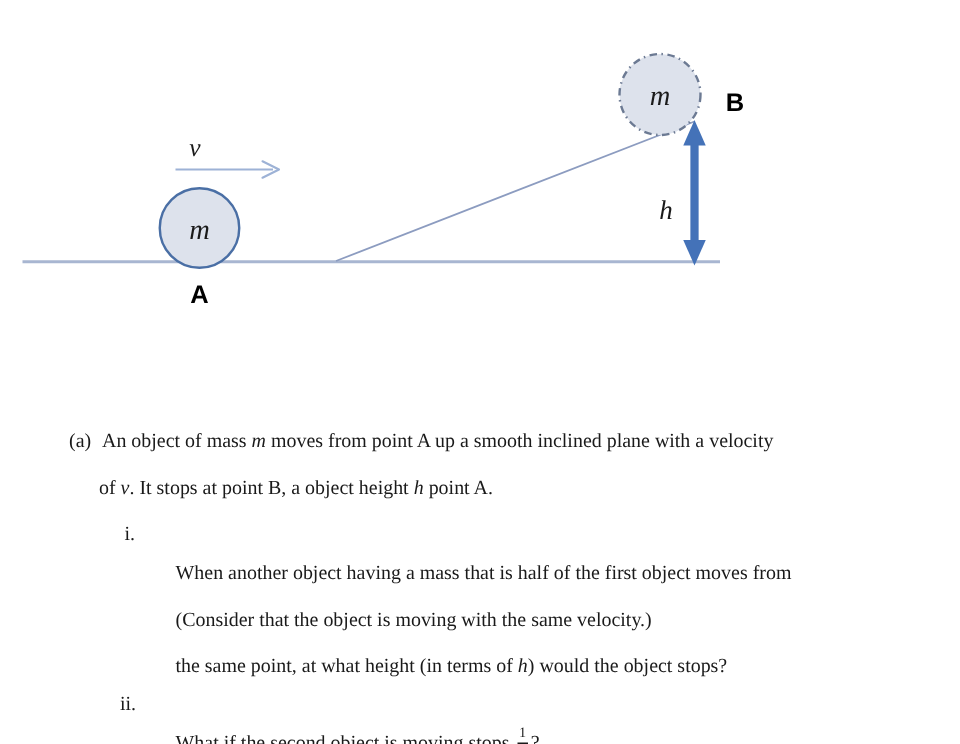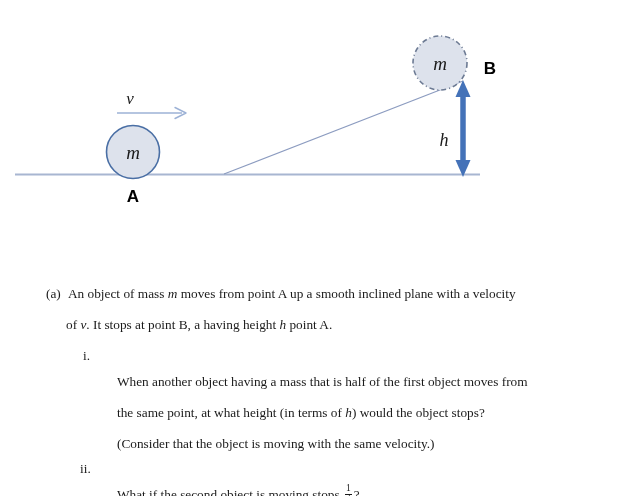--- a/index.html
+++ b/index.html
@@ -146,34 +146,34 @@
 </div>
 
 <div id="question">
 
   <div class="q-line">
     <span class="marker marker-a">(a)</span>
     <span class="q-text text-a"><span>An object of mass </span><em class="m">m</em><span> moves from point A up a smooth inclined plane with a velocity</span></span>
   </div>
 
   <div class="q-line">
-    <span class="q-text text-a2"><span>of </span><em class="v">v</em><span>. It stops at point B, a having height </span><em class="h">h</em><span> point A.</span></span>
+    <span class="q-text text-a2"><span>of </span><em class="v">v</em><span>. It stops at point B, a object height </span><em class="h">h</em><span> point A.</span></span>
   </div>
 
   <div class="q-line">
     <span class="marker marker-i">i.</span>
     <span class="q-text text-sub">When another object having a mass that is half of the first object moves from</span>
   </div>
 
   <div class="q-line">
-    <span class="q-text text-sub"><span>the same point, at what height (in terms of </span><em class="h">h</em><span>) would the object stops?</span></span>
+    <span class="q-text text-sub">(Consider that the object is moving with the same velocity.)</span>
   </div>
 
   <div class="q-line">
-    <span class="q-text text-sub">(Consider that the object is moving with the same velocity.)</span>
+    <span class="q-text text-sub"><span>the same point, at what height (in terms of </span><em class="h">h</em><span>) would the object stops?</span></span>
   </div>
 
   <div class="q-line" style="height:20px;"></div>
 
   <div class="q-line">
     <span class="marker marker-ii">ii.</span>
     <span class="q-text text-sub"><span>What if the second object is moving stops </span><span class="frac"><span class="num">1</span><span class="den">4</span></span><span>?</span></span>
   </div>
 
 </div>

